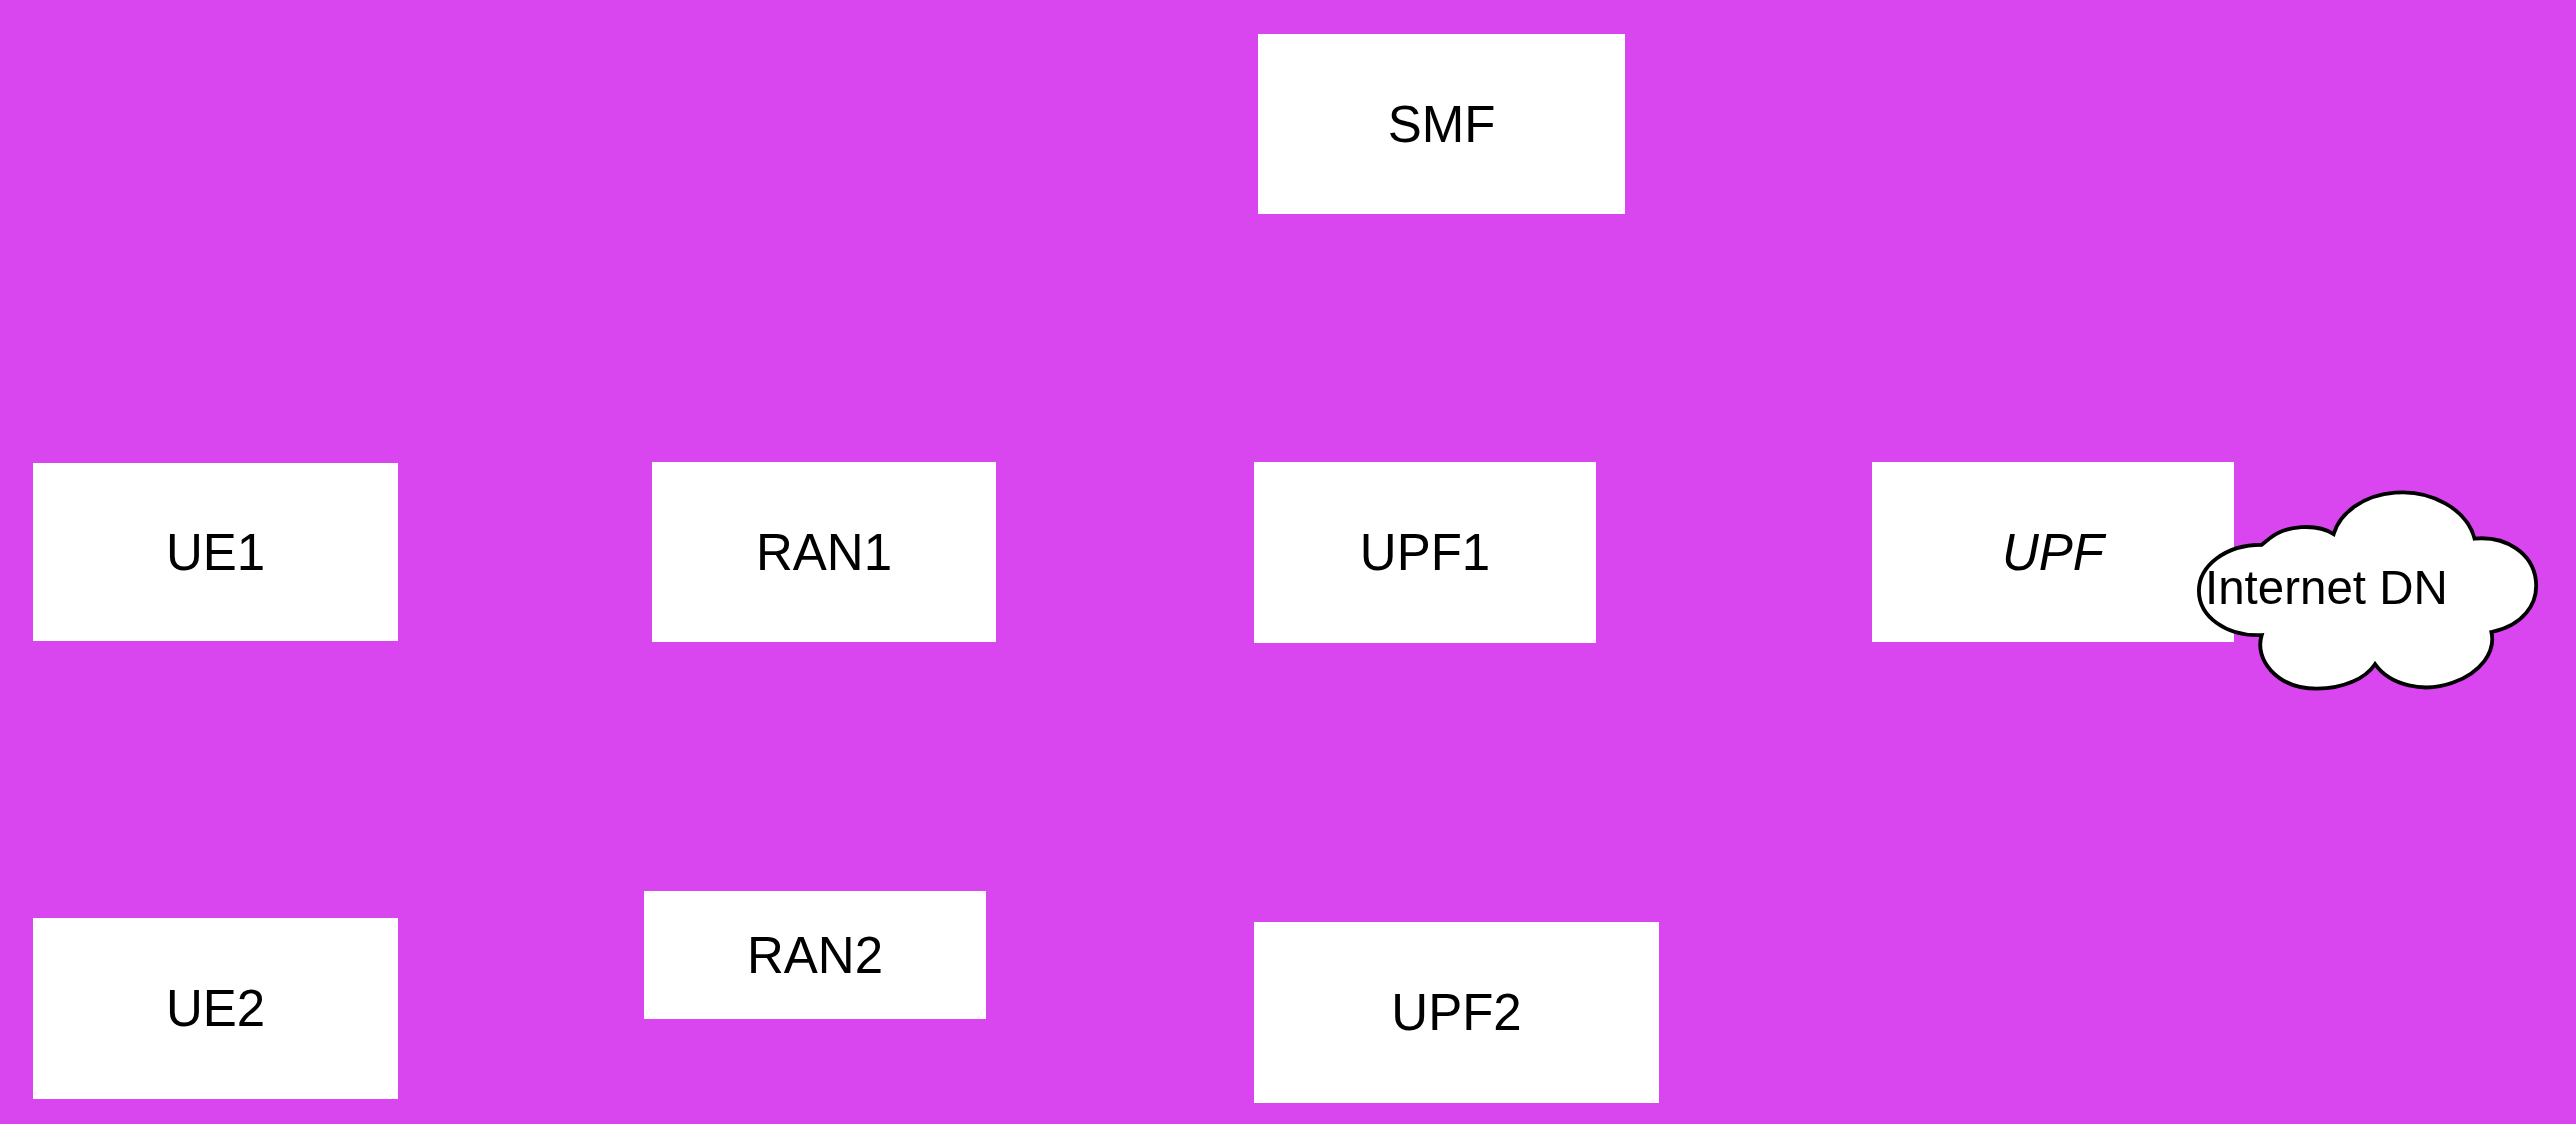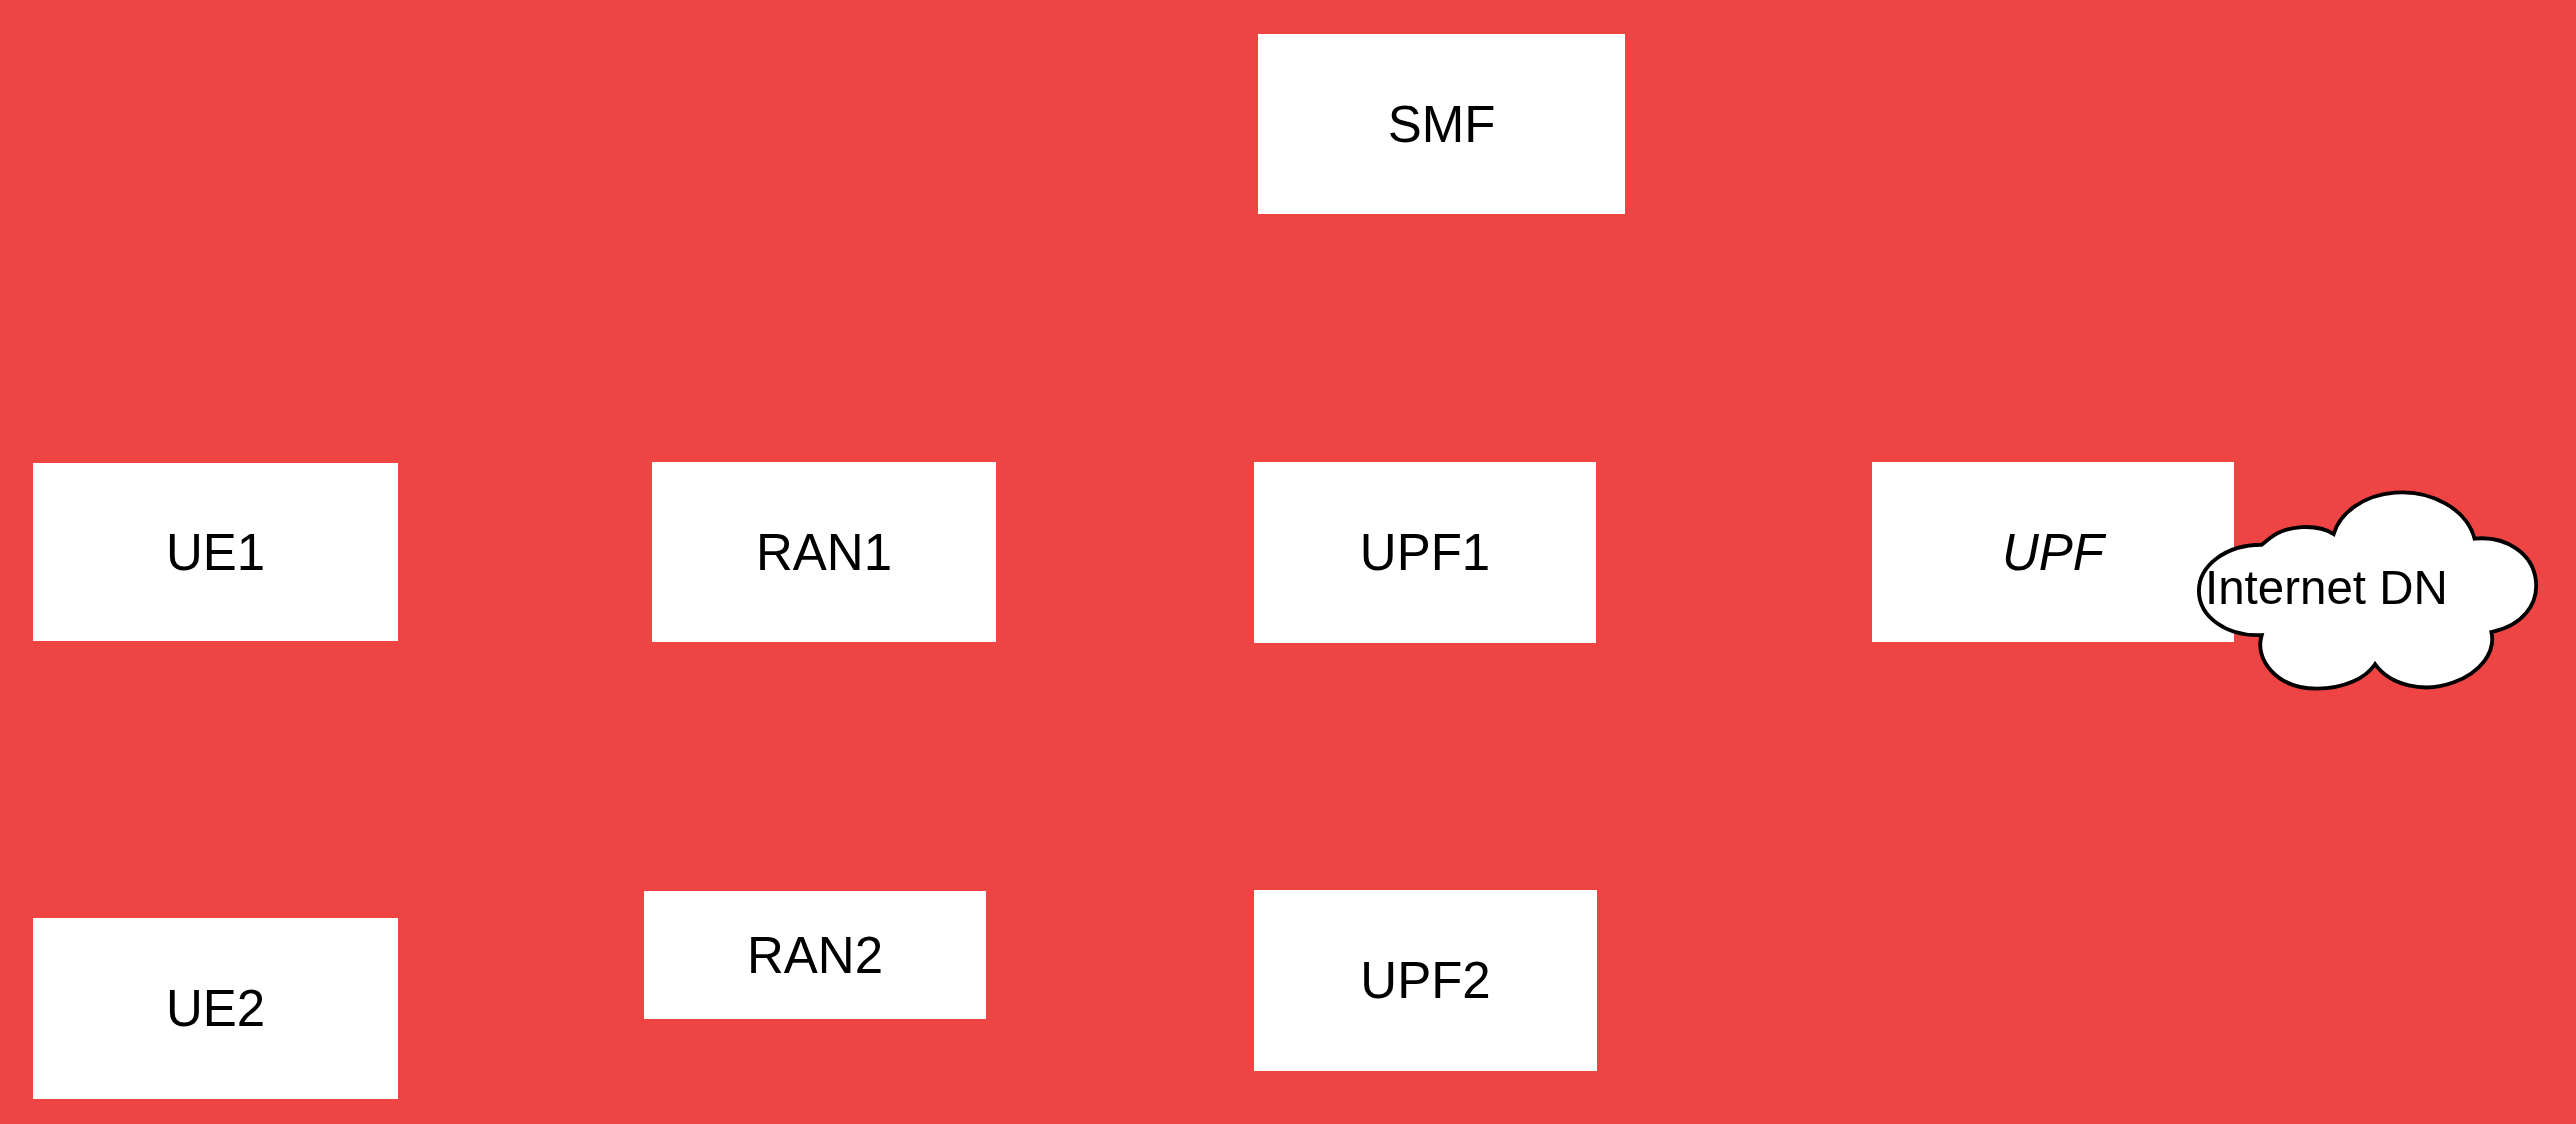--- a/index.html
+++ b/index.html
@@ -5,21 +5,21 @@
 <style>
   html, body {
     margin: 0;
     padding: 0;
     background: #000000;
   }
   #canvas {
     position: relative;
     width: 2576px;
     height: 1124px;
-    background: #ef4444;
+    background: #d946ef;
     overflow: hidden;
     font-family: "Liberation Sans", "DejaVu Sans", sans-serif;
   }
   .node-box {
     position: absolute;
     background: #FFFFFF;
     border: 0;
     display: flex;
     align-items: center;
     justify-content: center;
@@ -34,21 +34,21 @@
   }
   
   #node-smf  { left: 1258px; top:   34px; width: 367px; height: 180px; z-index: 3; }
   #node-up   { left: 1502px; top:  155px; width: 154px; height: 89px; z-index: 4; }
   #node-ue1  { left:   33px; top:  463px; width: 365px; height: 178px; z-index: 3; }
   #node-ran1 { left:  644px; top:  462px; width: 344px; height: 180px; z-index: 3; margin-left: 8px; }
   #node-upf1 { left: 1254px; top:  462px; width: 342px; height: 181px; z-index: 3; }
   #node-upf  { left: 1872px; top:  462px; width: 362px; height: 180px; z-index: 3; }
   #node-ue2  { left:   33px; top: 890px; width: 365px; height: 181px; z-index: 3; margin-top: 28px; }
   #node-ran2 { left:  644px; top: 891px; width: 342px; height: 128px; z-index: 3; }
-  #node-upf2 { left: 1254px; top: 890px; width: 343px; height: 181px; z-index: 3; }
+  #node-upf2 { left: 1254px; top: 922px; width: 405px; height: 181px; z-index: 3; }
 
   #node-smf  .node-label { font-size: 51px; }
   #node-up   .node-label { font-size: 46px; }
   #node-ue1  .node-label { font-size: 51px; }
   #node-ran1 .node-label { font-size: 51px; }
   #node-upf1 .node-label { font-size: 51px; }
   #node-upf  .node-label { font-size: 51px; font-style: italic; }
   #node-ue2  .node-label { font-size: 51px; }
   #node-ran2 .node-label { font-size: 51px; }
   #node-upf2 .node-label { font-size: 51px; }

